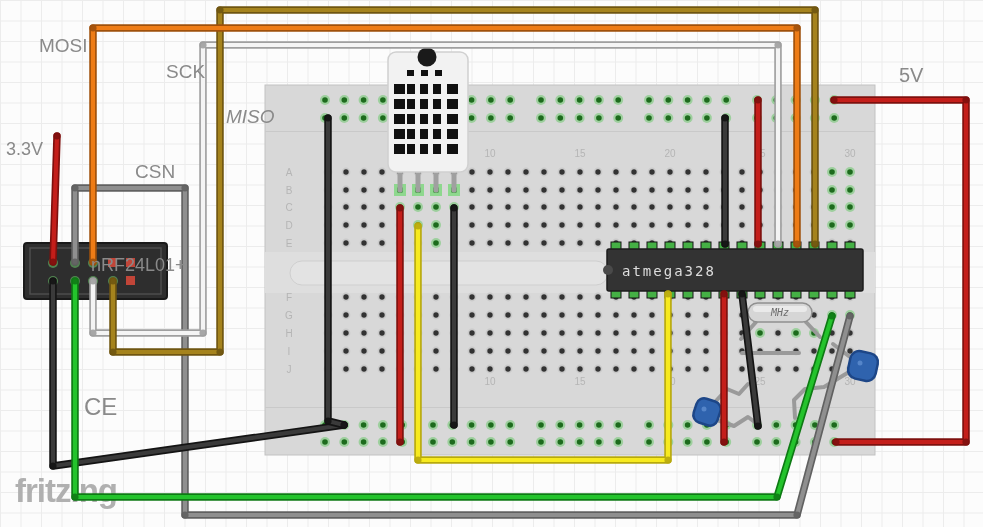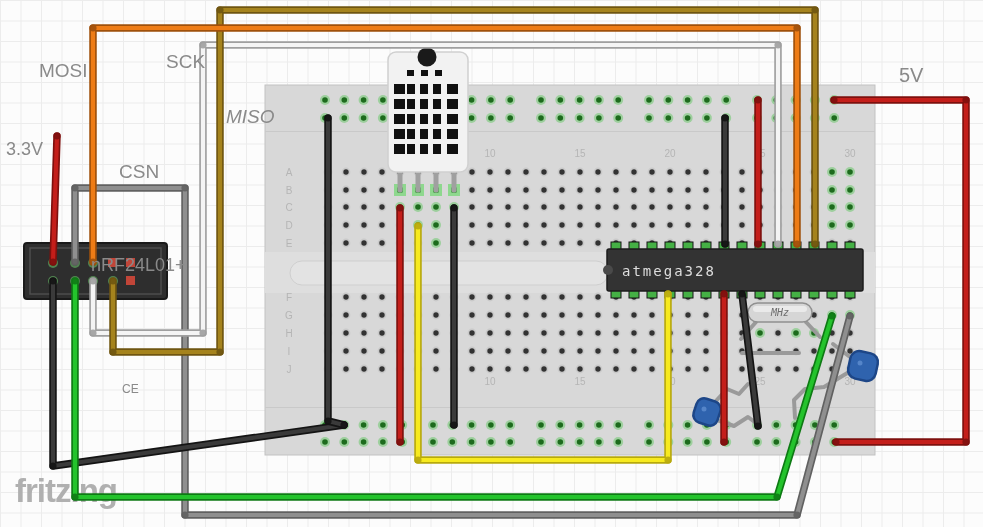--- a/index.html
+++ b/index.html
@@ -1079,21 +1079,21 @@
           <circle cx="724" cy="442" r="3.6" fill="#7e100e" opacity="0.9"></circle>
         </g>
         <g>
           <polyline points="742,294 758,426" fill="none" stroke="#141414" stroke-width="7.5" stroke-linecap="round" stroke-linejoin="round"></polyline>
           <polyline points="742,294 758,426" fill="none" stroke="#3a3a3a" stroke-width="4.2" stroke-linecap="round" stroke-linejoin="round"></polyline>
           <circle cx="742" cy="294" r="3.6" fill="#141414" opacity="0.9"></circle>
           <circle cx="758" cy="426" r="3.6" fill="#141414" opacity="0.9"></circle>
         </g>
       </g>
     </svg>
-  <div class="wire-label" style="left: 39px; top: 60px; font-size: 19px;">MOSI</div>
-  <div class="wire-label" style="left: 166px; top: 51px; font-size: 19px;">SCK</div>
+  <div class="wire-label" style="left: 39px; top: 35px; font-size: 19px;">MOSI</div>
+  <div class="wire-label" style="left: 166px; top: 61px; font-size: 19px;">SCK</div>
   <div class="wire-label" style="left: 226px; top: 106px; font-size: 19px; font-style: italic;">MISO</div>
   <div class="wire-label" style="left: 6px; top: 139px; font-size: 18px;">3.3V</div>
-  <div class="wire-label" style="left: 119px; top: 161px; font-size: 19px;">CSN</div>
+  <div class="wire-label" style="left: 135px; top: 161px; font-size: 19px;">CSN</div>
   <div class="wire-label" style="left: 91px; top: 214px; font-size: 18px; margin-top: 41px;">nRF24L01+</div>
-  <div class="wire-label" style="left: 84px; top: 382px; font-size: 12px; padding-left: 38px;">CE</div>
+  <div class="wire-label" style="left: 84px; top: 393px; font-size: 24px;">CE</div>
   <div class="wire-label" style="left: 899px; top: 64px; font-size: 20px;">5V</div>
 </div>
 
 </body></html>

